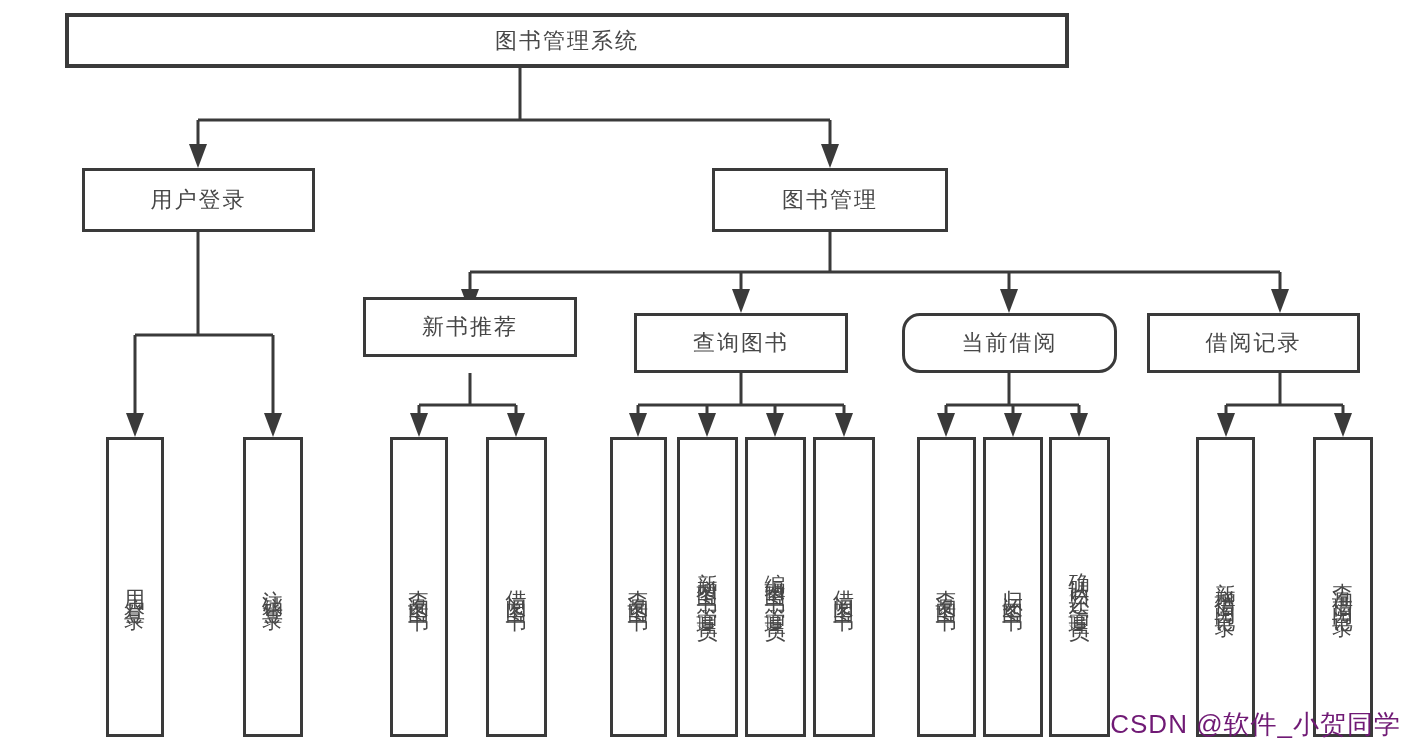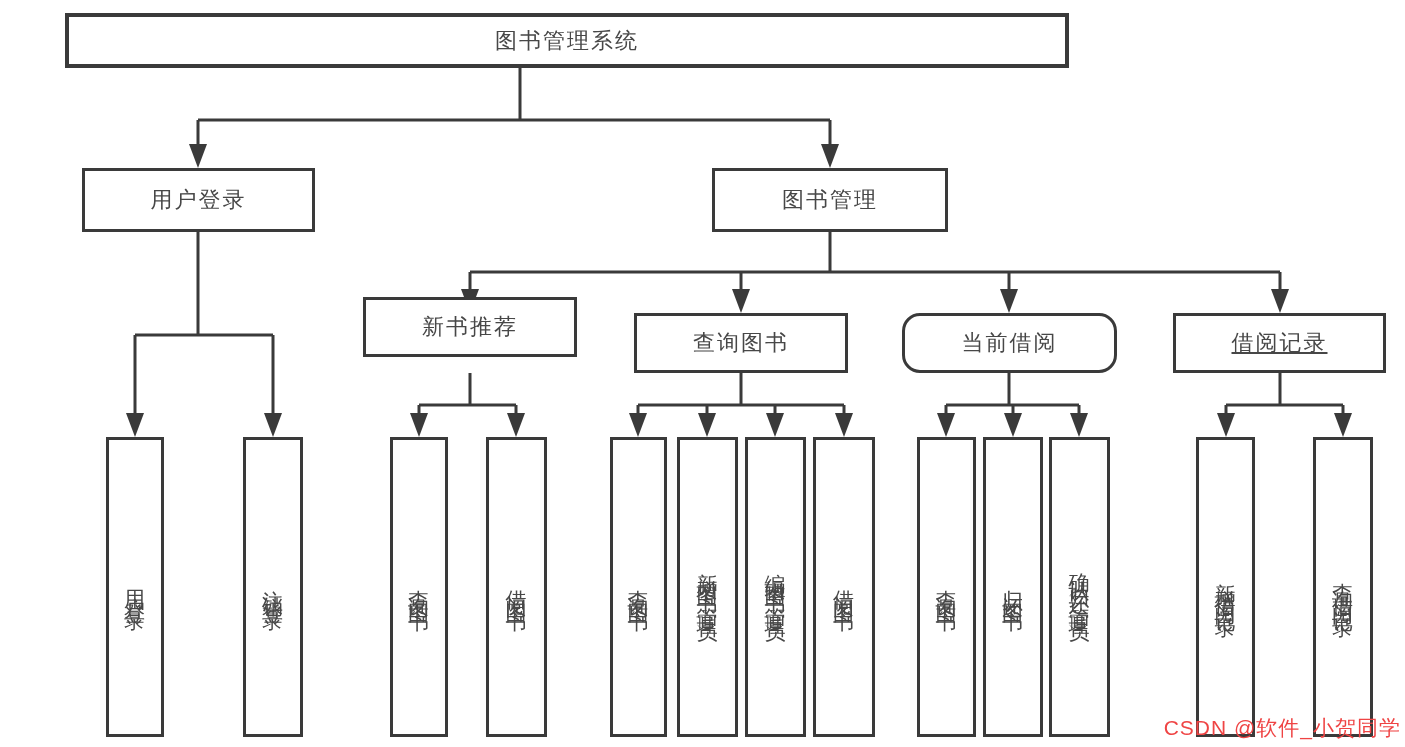--- a/index.html
+++ b/index.html
@@ -37,22 +37,22 @@
     text-orientation: mixed;
     font-size: 21px;
     letter-spacing: 7px;
     white-space: normal;
     line-height: 1;
   }
   .watermark {
     position: absolute;
     right: 4px;
     bottom: 5px;
-    font-size: 21px;
-    color: #ef4444;
+    font-size: 26px;
+    color: #701a75;
     letter-spacing: 1px;
     z-index: 3;
   }
 </style>
 </head>
 <body>
 
 <div class="canvas">
 
   <svg class="connectors" viewBox="0 0 1405 747" xmlns="http://www.w3.org/2000/svg">
@@ -103,21 +103,21 @@
   </svg>
 
   <div class="node root" style="left:21px; top:13px; width:1004px; height:55px;margin-left:44px;">图书管理系统</div>
 
   <div class="node" style="left:82px; top:168px; width:233px; height:64px;">用户登录</div>
   <div class="node" style="left:712px; top:168px; width:236px; height:64px;font-family:Liberation Serif, serif;">图书管理</div>
 
   <div class="node" style="left:363px; top:297px; width:214px; height:60px;">新书推荐</div>
   <div class="node" style="left:634px; top:313px; width:214px; height:60px;">查询图书</div>
   <div class="node" style="left:902px; top:313px; width:215px; height:60px;border-radius:18px;">当前借阅</div>
-  <div class="node" style="left:1173px; top:313px; width:213px; height:60px;text-decoration:underline;">借阅记录</div>
+  <div class="node" style="left:1147px; top:313px; width:213px; height:60px;">借阅记录</div>
 
   <div class="node leaf" style="left:106px; top:437px; width:58px; height:300px;">用户登录</div>
   <div class="node leaf" style="left:243px; top:437px; width:60px; height:300px;">注销登录</div>
 
   <div class="node leaf" style="left:390px; top:437px; width:58px; height:300px;">查询图书</div>
   <div class="node leaf" style="left:486px; top:437px; width:61px; height:300px;">借阅图书</div>
 
   <div class="node leaf" style="left:610px; top:437px; width:57px; height:300px;">查询图书</div>
   <div class="node leaf" style="left:677px; top:437px; width:61px; height:300px;">新增图书（管理员）</div>
   <div class="node leaf" style="left:745px; top:437px; width:61px; height:300px;">编辑图书（管理员）</div>

